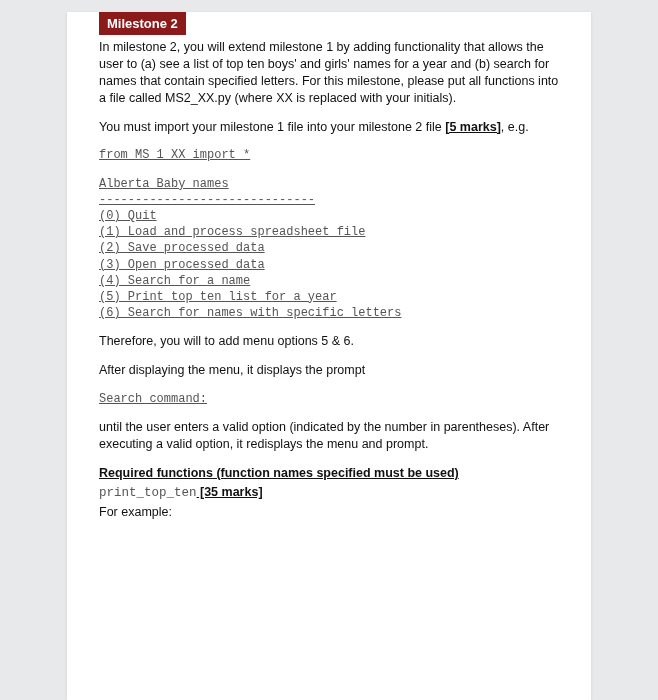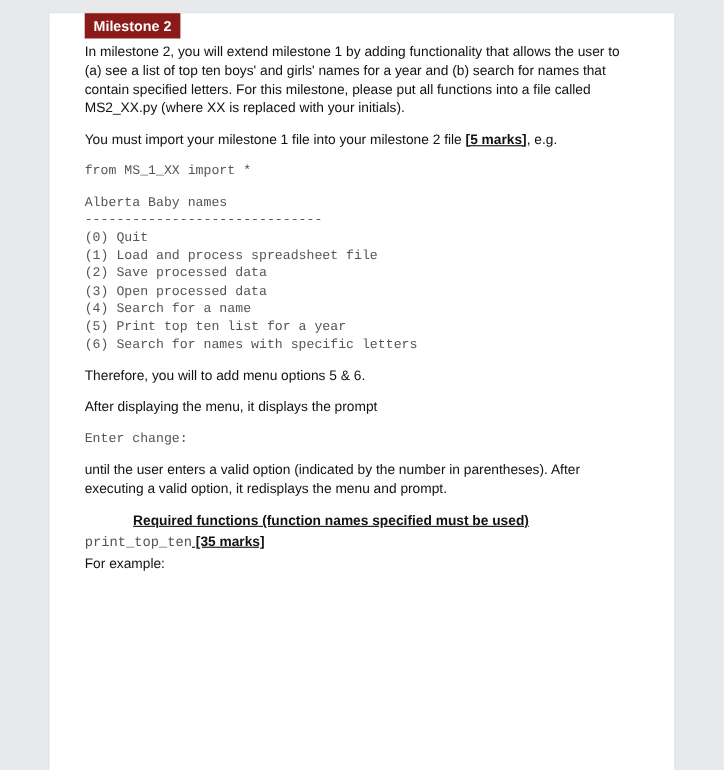--- a/index.html
+++ b/index.html
@@ -8,21 +8,21 @@
       font-family: Arial, Helvetica, sans-serif;
       width: 658px;
       height: 700px;
       overflow: hidden;
       display: flex;
       justify-content: center;
       padding-top: 12px;
     }
     .page {
       background: #ffffff;
-      width: 568px;
+      width: 524px;
       padding: 0 32px 20px 32px;
       box-shadow: 0 1px 3px rgba(0,0,0,0.1);
     }
     .banner {
       background: #8b1a1a;
       color: #ffffff;
       font-weight: bold;
       font-size: 13px;
       padding: 4px 8px;
       display: inline-block;
@@ -35,22 +35,23 @@
       margin-bottom: 12px;
     }
     .bold { font-weight: bold; text-decoration: underline; }
     .code {
       font-family: "Courier New", Courier, monospace;
       font-size: 12px;
       color: #555;
       white-space: pre;
       margin-bottom: 12px;
       line-height: 1.35;
+      text-decoration: underline;
     }
-    .underline { text-decoration: underline; margin-left: 44px; }
+    .underline { text-decoration: underline; }
   </style>
 </head>
 <body>
 
 <div class="page">
 
   <div class="banner">Milestone 2</div>
 
   <p class="para">In milestone 2, you will extend milestone 1 by adding functionality that allows the user to (a) see a list of top ten boys' and girls' names for a year and (b) search for names that contain specified letters. For this milestone, please put all functions into a file called MS2_XX.py (where XX is replaced with your initials).</p>
 
@@ -69,21 +70,21 @@
 (3) Open processed data
 (4) Search for a name
 (5) Print top ten list for a year
 (6) Search for names with specific letters</div>
 
   <p class="para">Therefore, you will to add menu options 5 &amp; 6.</p>
 
 
   <p class="para">After displaying the menu, it displays the prompt</p>
 
-  <div class="code">Enter change:</div>
+  <div class="code">Search command:</div>
 
   <p class="para">until the user enters a valid option (indicated by the number in parentheses). After executing a valid option, it redisplays the menu and prompt.</p>
 
   <p class="para" style="margin-bottom:2px;">
     <span class="bold underline">Required functions</span><span class="bold"> (function names specified must be used)</span>
   </p>
 
   <p class="para" style="margin-bottom:2px;">
     <span style="font-family:Liberation Mono, monospace;color:#555;">print_top_ten</span><span class="bold"> [35 marks]</span>
   </p>

